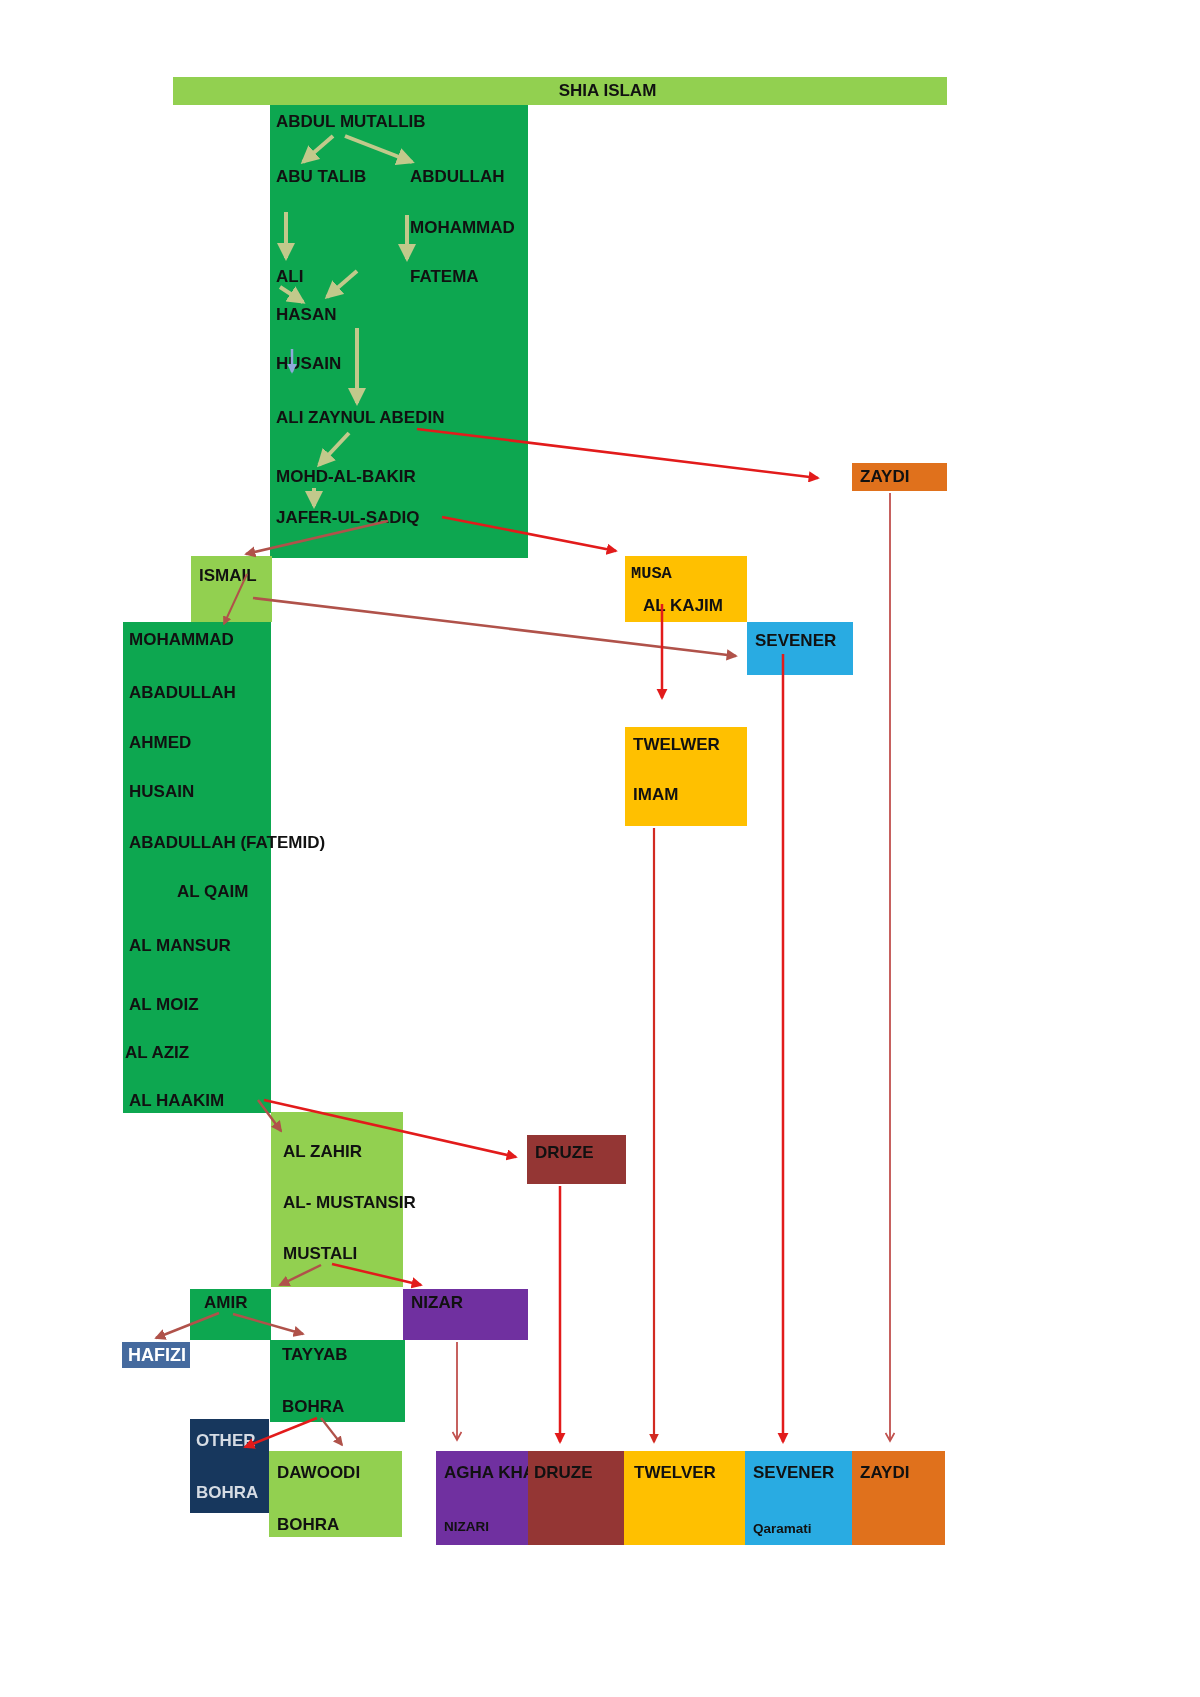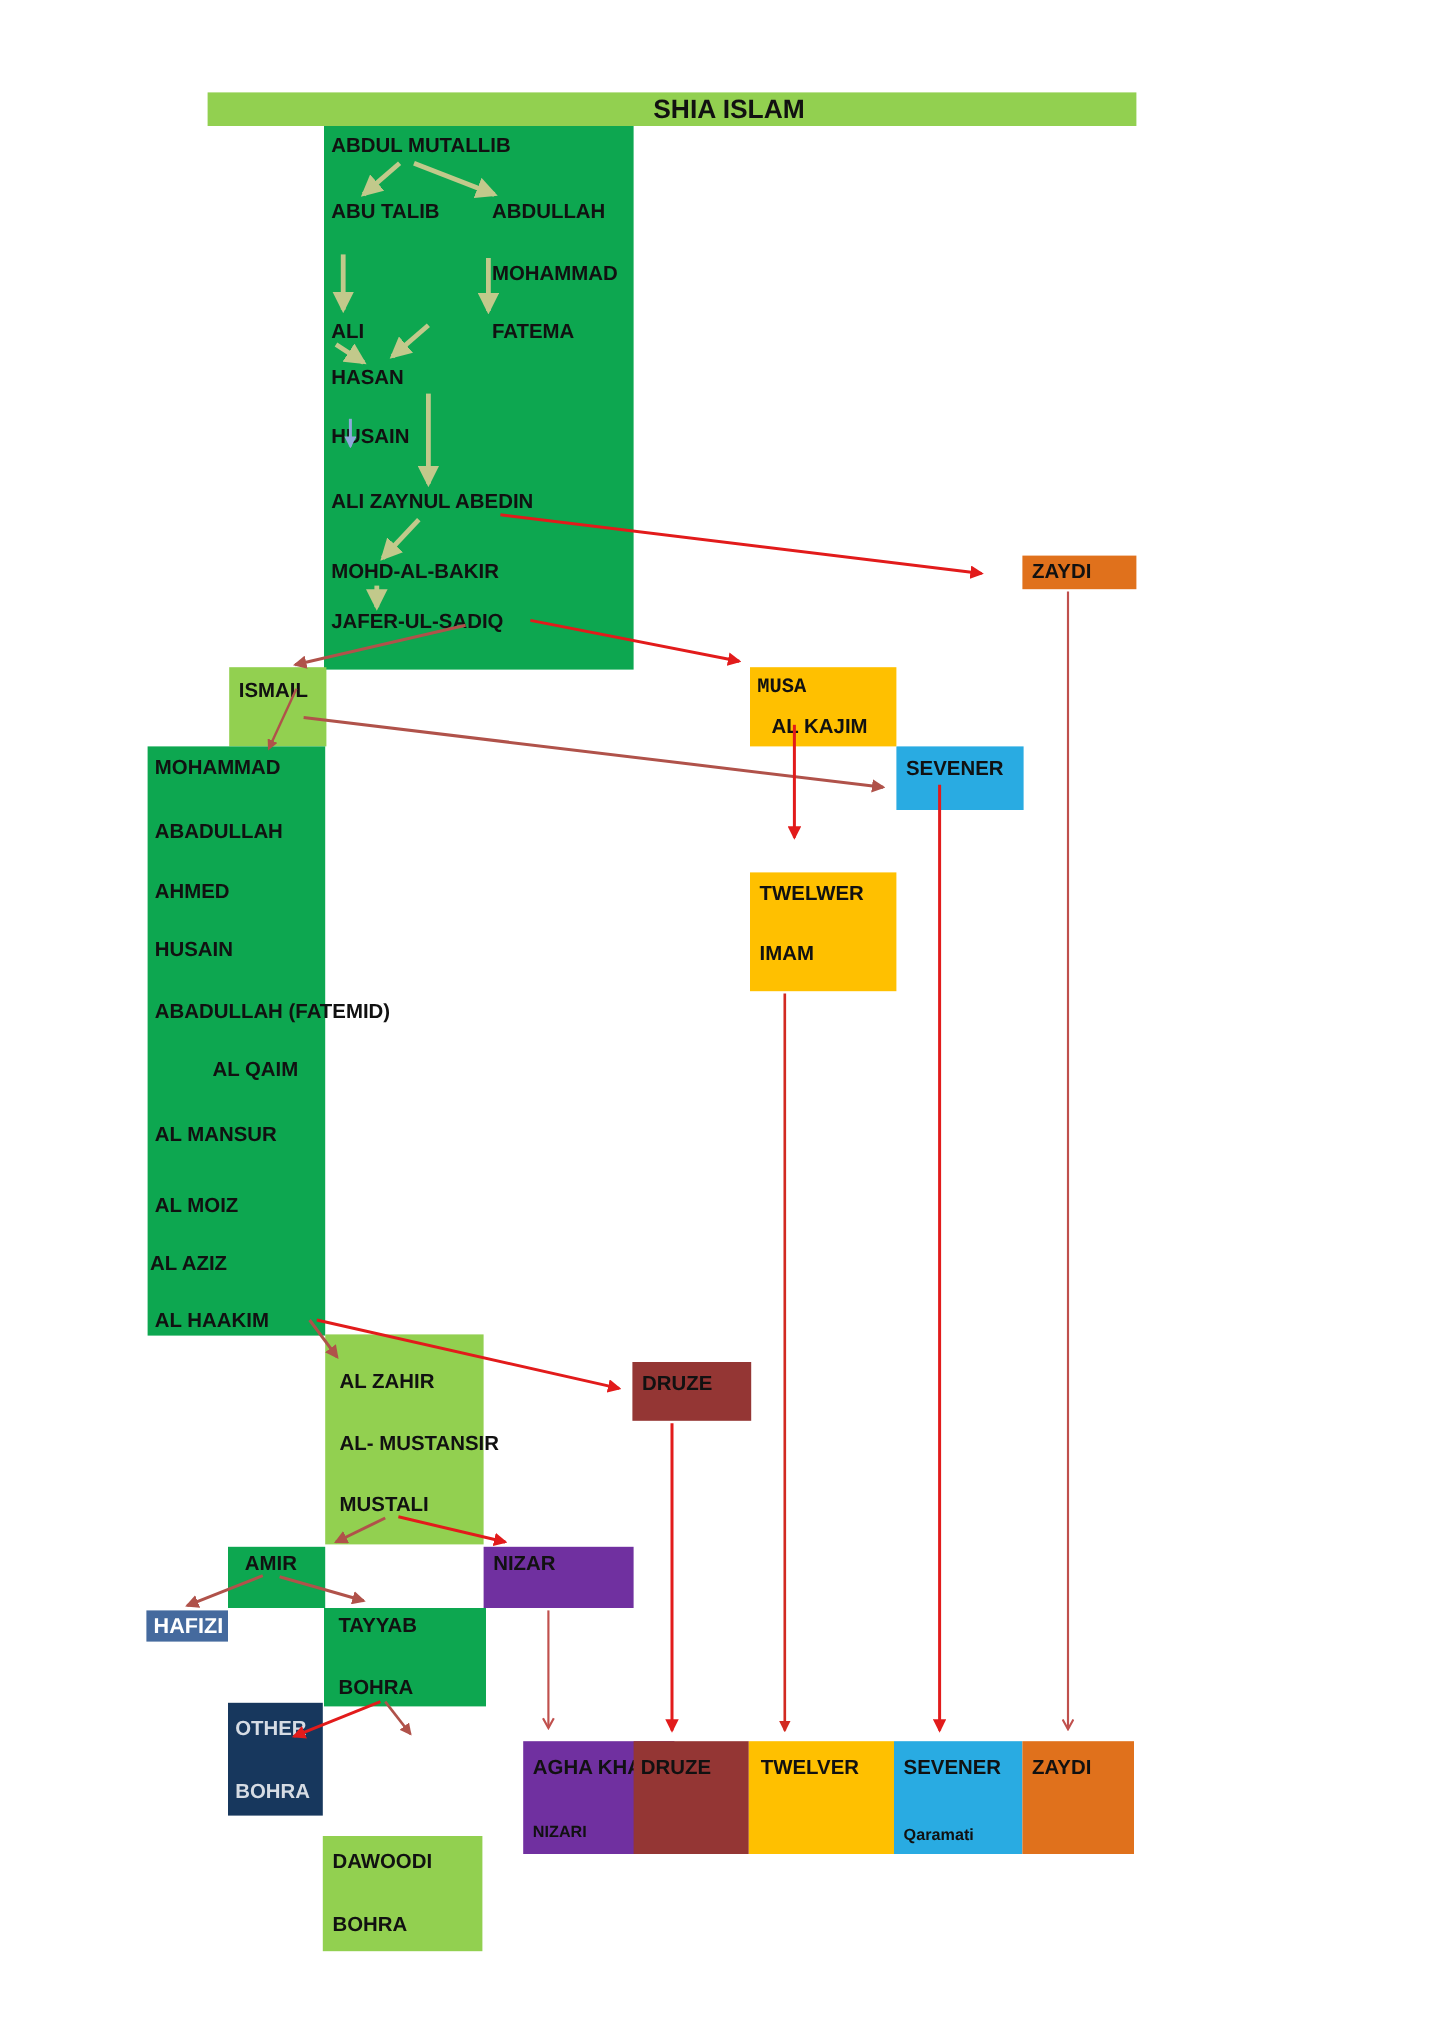--- a/index.html
+++ b/index.html
@@ -31,21 +31,21 @@
   .c-blue{background:var(--blue,#29ABE2);}
   .c-orange{background:var(--orange,#E0711C);}
   .c-maroon{background:var(--maroon,#943634);padding-left:40px;}
   .c-navy{background:var(--navy,#17375D);}
   .c-steel{background:var(--steel-blue,#456A9E);}
   .c-purple{background:var(--purple,#7030A0);}
   .title-bar{
     display:flex;align-items:center;justify-content:center;
   }
   .title-bar .t{
-    font-weight:bold;font-size:22px;color:#111;margin-left:95px;white-space:nowrap;
+    font-weight:bold;font-size:17px;color:#111;margin-left:95px;white-space:nowrap;
   }
   svg.arrows{position:absolute;left:0;top:0;pointer-events:none;z-index:5;}
 </style>
 </head>
 <body>
 
 <div class="canvas">
 
   <div class="box c-header title-bar" style="left:173px;top:77px;width:774px;height:28px;">
     <span class="t">SHIA ISLAM</span>
@@ -124,21 +124,21 @@
 
   <div class="box c-dgreen" style="left:270px;top:1340px;width:135px;height:82px;">
     <span class="lbl" style="left:12px;top:5px;">TAYYAB</span>
     <span class="lbl" style="left:12px;top:57px;">BOHRA</span>
   </div>
 
   <div class="box c-navy" style="left:190px;top:1419px;width:79px;height:94px;">
     <span class="lbl light" style="left:6px;top:12px;">OTHER</span>
     <span class="lbl light" style="left:6px;top:64px;">BOHRA</span>
   </div>
-  <div class="box c-lgreen" style="left:269px;top:1530px;width:133px;height:96px;">
+  <div class="box c-lgreen" style="left:269px;top:1451px;width:133px;height:86px;">
     <span class="lbl" style="left:8px;top:12px;">DAWOODI</span>
     <span class="lbl" style="left:8px;top:64px;">BOHRA</span>
   </div>
   <div class="box c-purple" style="left:402px;top:1451px;width:126px;height:94px;margin-left:34px;">
     <span class="lbl" style="left:8px;top:12px;">AGHA KHANI</span>
     <span class="lbl small" style="left:8px;top:68px;">NIZARI</span>
   </div>
   <div class="box c-maroon" style="left:528px;top:1451px;width:96px;height:94px;">
     <span class="lbl" style="left:6px;top:12px;">DRUZE</span>
   </div>

